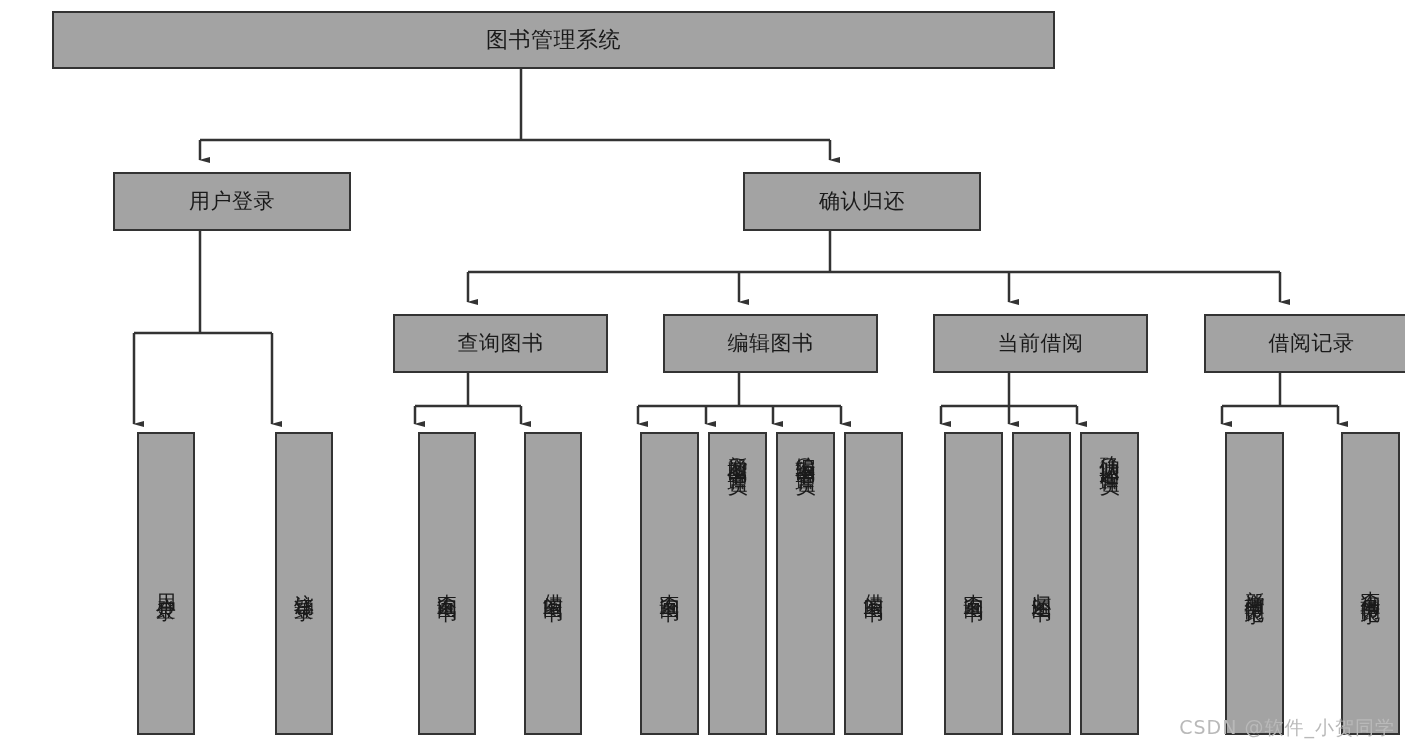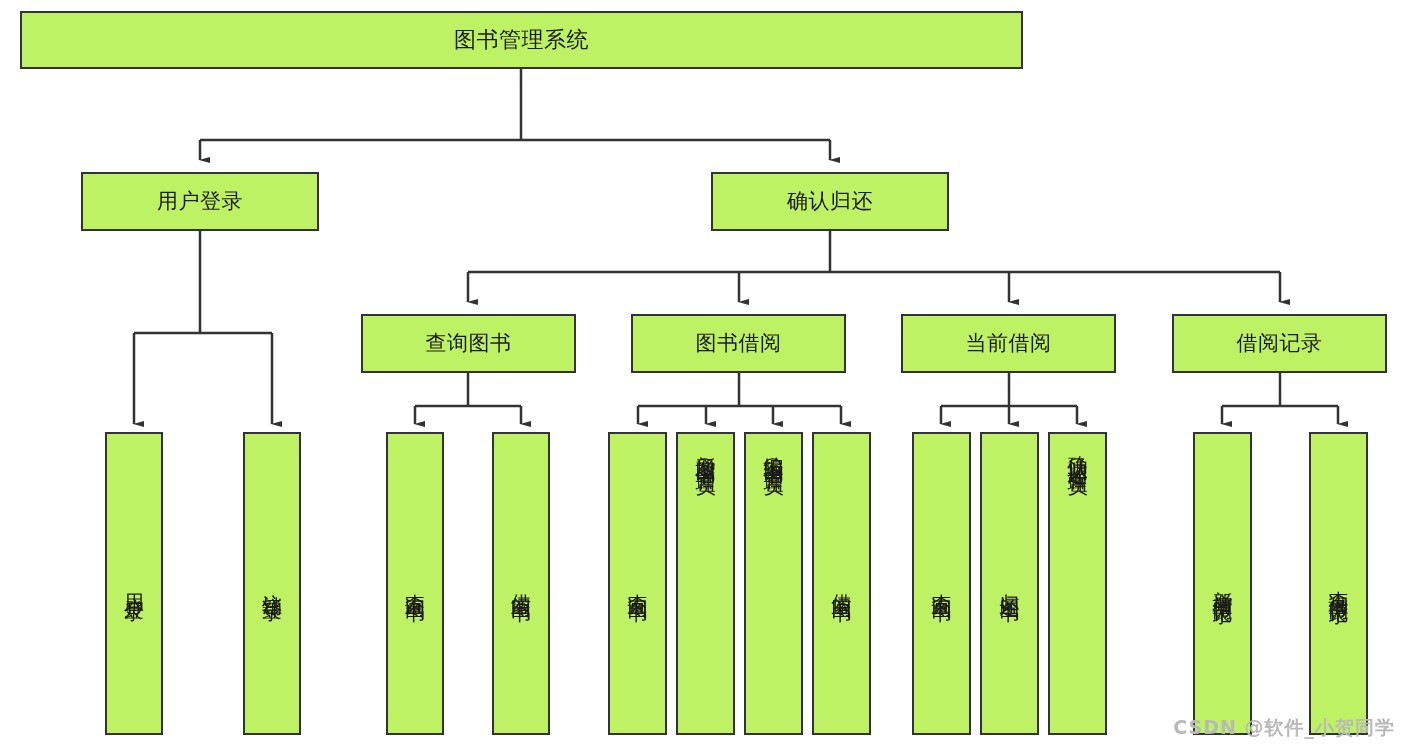--- a/index.html
+++ b/index.html
@@ -23,28 +23,29 @@
     position: absolute;
     left: 0;
     top: 0;
     width: 1405px;
     height: 747px;
     pointer-events: none;
   }
   .node {
     position: absolute;
     box-sizing: border-box;
-    background: #bef264;
+    background: #a3a3a3;
     border: 2.5px solid #333333;
     display: flex;
     align-items: center;
     justify-content: center;
     text-align: center;
     color: #1a1a1a;
     z-index: 2;
+    margin-left: 32px;
   }
   .node.root      { font-size: 22px; }
   .node.level2    { font-size: 21px; }
   .node.level3    { font-size: 21px; }
   .node.leaf      { font-size: 20px; }
 
   .node .label {
     line-height: 1.15;
     letter-spacing: 0.5px;
   }
@@ -62,21 +63,20 @@
   #watermark {
     position: absolute;
     right: 10px;
     bottom: 6px;
     font-size: 19px;
     color: #b9b9b9;
     letter-spacing: 1px;
     white-space: nowrap;
     z-index: 5;
     font-family: "DejaVu Sans", "Liberation Sans", sans-serif;
-    font-weight: bold;
   }
 </style>
 </head>
 <body>
 
 <div id="canvas">
 
   <svg id="edges" viewBox="0 0 1405 747" width="1405" height="747" xmlns="http://www.w3.org/2000/svg">
     <defs>
       <marker id="arrow" markerWidth="10" markerHeight="12" refX="3" refY="10" orient="auto" markerUnits="userSpaceOnUse">
@@ -135,21 +135,21 @@
     <span class="label">用户登录</span>
   </div>
   <div class="node level2" style="left:711px; top:172px; width:238px; height:59px;">
     <span class="label">确认归还</span>
   </div>
 
   <div class="node level3" style="left:361px; top:314px; width:215px; height:59px;">
     <span class="label">查询图书</span>
   </div>
   <div class="node level3" style="left:631px; top:314px; width:215px; height:59px;">
-    <span class="label">图书借阅</span>
+    <span class="label">编辑图书</span>
   </div>
   <div class="node level3" style="left:901px; top:314px; width:215px; height:59px;">
     <span class="label">当前借阅</span>
   </div>
   <div class="node level3" style="left:1172px; top:314px; width:215px; height:59px;">
     <span class="label">借阅记录</span>
   </div>
 
   <div class="node leaf mid" style="left:105px; top:432px; width:58px; height:303px;">
     <span class="label">用户登录</span>

